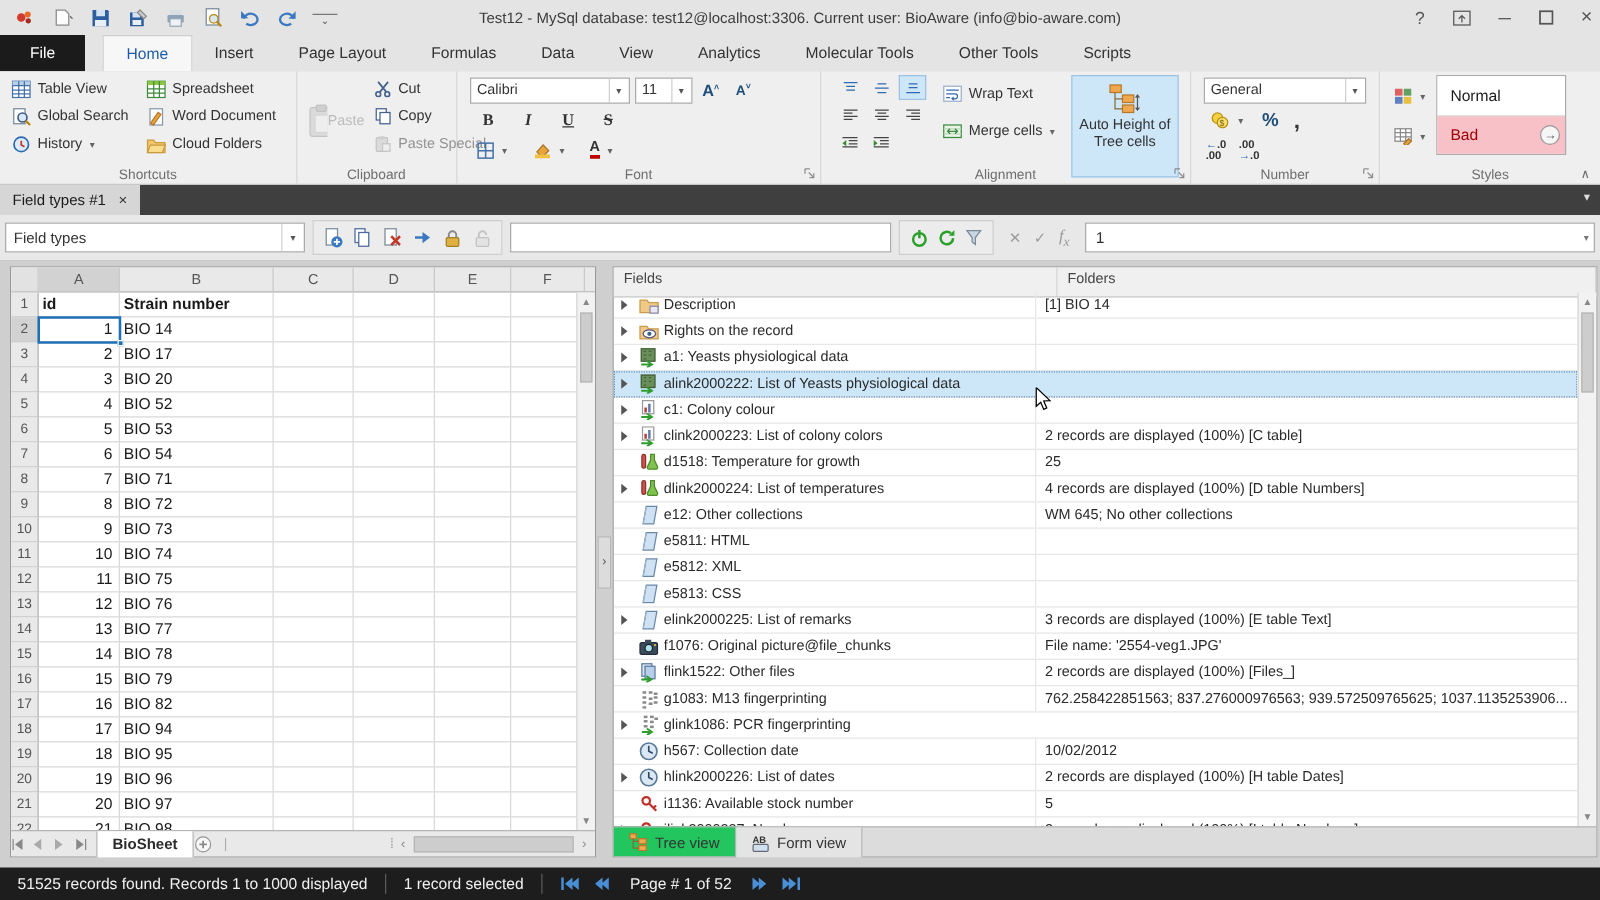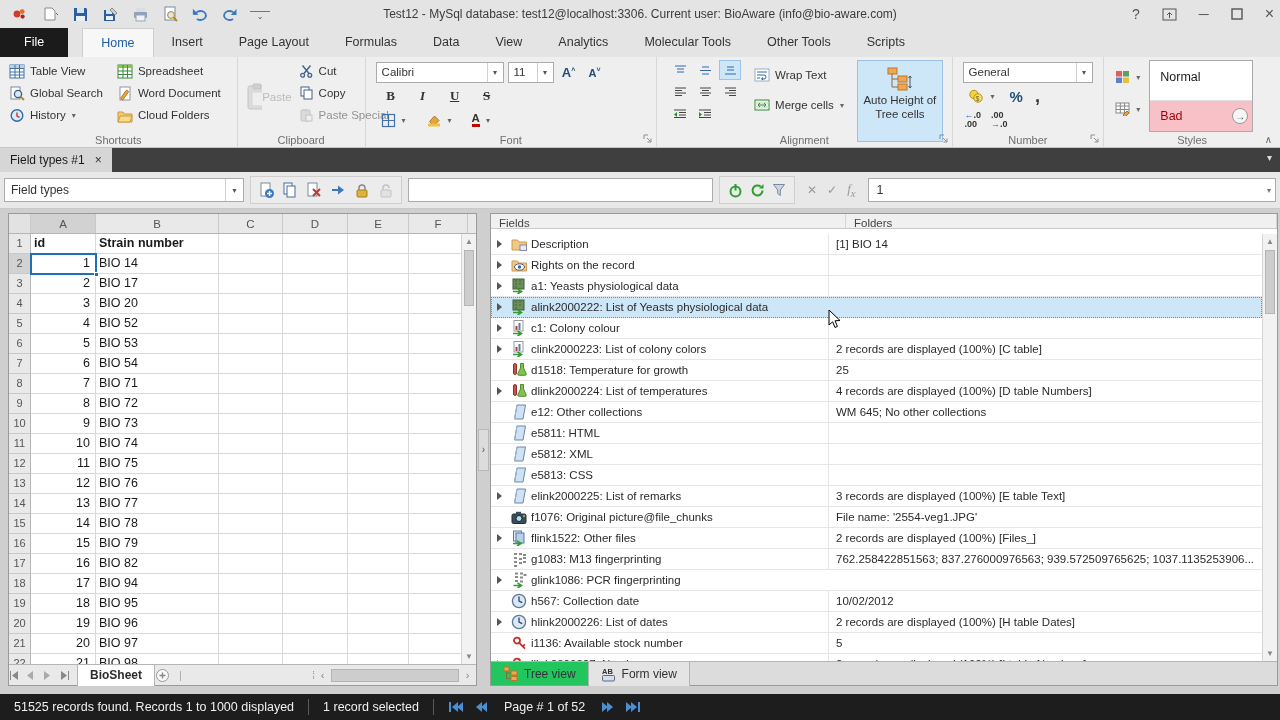--- a/index.html
+++ b/index.html
@@ -74,21 +74,21 @@
   .vthumb{position:absolute;left:2px;right:2px;background:#cdcdcd;border:1px solid #b5b5b5}
   #sheetbar{position:absolute;left:0;right:0;bottom:0;height:21px;background:#e9e9e9;border-top:1px solid #b5b5b5;display:flex;align-items:center;font-size:11px;color:#666}
   .snav{width:17px;text-align:center;color:#888}
   .sheettab{height:21px;background:#fff;border-right:1px solid #b5b5b5;border-left:1px solid #b5b5b5;padding:0 12px;line-height:20px;font-size:12px;font-weight:bold;color:#2c2c2c}
   .hthumb{height:13px;background:#cdcdcd;border:1px solid #b5b5b5}
   
   #splitter{position:absolute;left:477px;top:4px;width:13px;height:473px;display:flex;align-items:center;justify-content:center}
   #splitter .grip{width:11px;height:42px;background:#dcdcdc;border:1px solid #b8b8b8;display:flex;align-items:center;justify-content:center;color:#555;font-size:10px}
   
   #fieldspanel{position:absolute;left:490px;top:4px;width:788px;height:473px;background:#fff;border:1px solid #9a9a9a}
-  #fheader{position:absolute;left:0;top:0;right:0;height:15px;background:#f0f0f0;border-bottom:1px solid #c9c9c9;display:flex;font-size:11.5px;color:#444}
+  #fheader{position:absolute;left:0;top:0;right:0;height:24px;background:#f0f0f0;border-bottom:1px solid #c9c9c9;display:flex;font-size:11.5px;color:#444}
   #fheader .fh{line-height:19px;padding-left:8px;border-right:1px solid #d5d5d5}
   #frows{position:absolute;left:0;top:20px;right:15px;bottom:24px;overflow:hidden}
   .frow{display:flex;height:21px;border-bottom:1px solid #e6e6e6;align-items:center}
   .fexp{width:16px;display:flex;justify-content:center}
   .tri{width:0;height:0;border-left:5px solid #555;border-top:4px solid transparent;border-bottom:4px solid transparent}
   .ficon{width:24px;display:flex;justify-content:center}
   .flab{width:297px;font-size:11.5px;color:#2a2a2a;white-space:nowrap;overflow:hidden}
   .fval{flex:1;font-size:11.5px;color:#2a2a2a;border-left:1px solid #e6e6e6;padding-left:7px;white-space:nowrap;overflow:hidden;height:100%;line-height:20px}
   .fsel{background:#cde6f8;outline:1px dotted #5a8fc0;outline-offset:-1px}
   #ftabs{position:absolute;left:0;right:0;bottom:0;height:24px;background:#dcdcdc;border-top:1px solid #b5b5b5;display:flex}
@@ -479,21 +479,21 @@
             <svg width="15" height="14">
               <rect x="1" y="1" width="13" height="10" fill="#fff" stroke="#888"></rect>
               <path d="M1 4 h13 M1 7.5 h13 M5.3 1 v10 M9.6 1 v10" stroke="#888"></path>
               <path d="M8 13 l4-4 2 2 -4 4z" fill="#e8a33d" stroke="#a8762a"></path>
             </svg>
             <span class="car">▾</span>
           </span>
       </div>
       <div class="stylegal">
           <div class="styleitem" style="background: rgb(255, 255, 255); color: rgb(26, 26, 26);">Normal</div>
-          <div class="styleitem" style="background: rgb(247, 193, 199); color: rgb(156, 0, 6); border-top: 1px solid rgb(224, 224, 224); margin-top: 8px;">Bad<span class="stylearrow">→</span></div>
+          <div class="styleitem" style="background: rgb(247, 193, 199); color: rgb(156, 0, 6); border-top: 1px solid rgb(224, 224, 224);">Bad<span class="stylearrow">→</span></div>
         </div>
     </div>
     <div class="glabel">Styles</div>
     <span class="ribcollapse">∧</span>
   </div>
 </div>
 
 <div id="tabstrip">
   <div class="doctab">
     <span>Field types #1</span>

